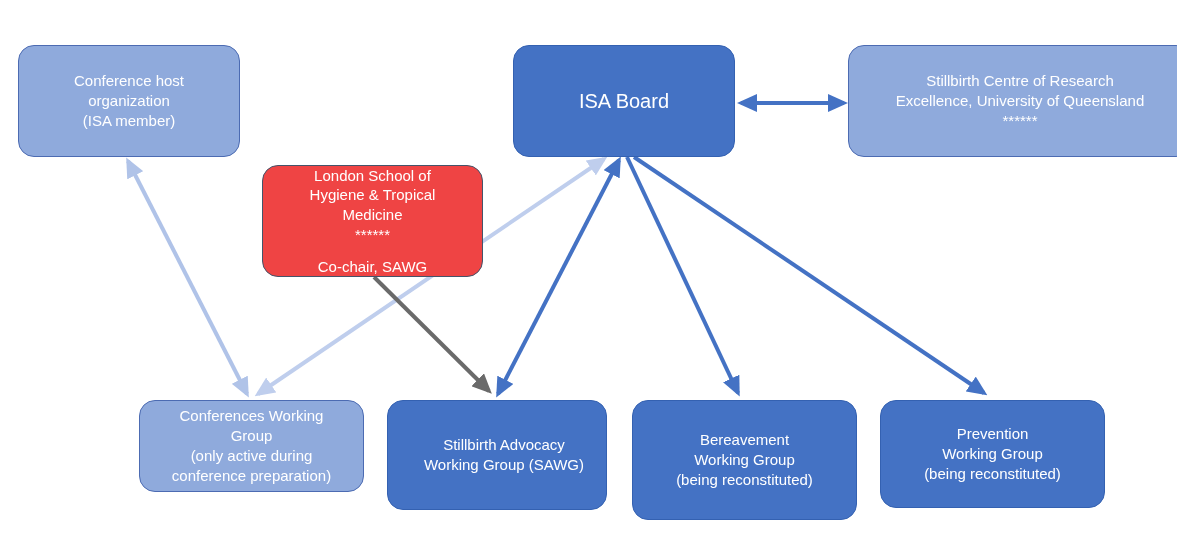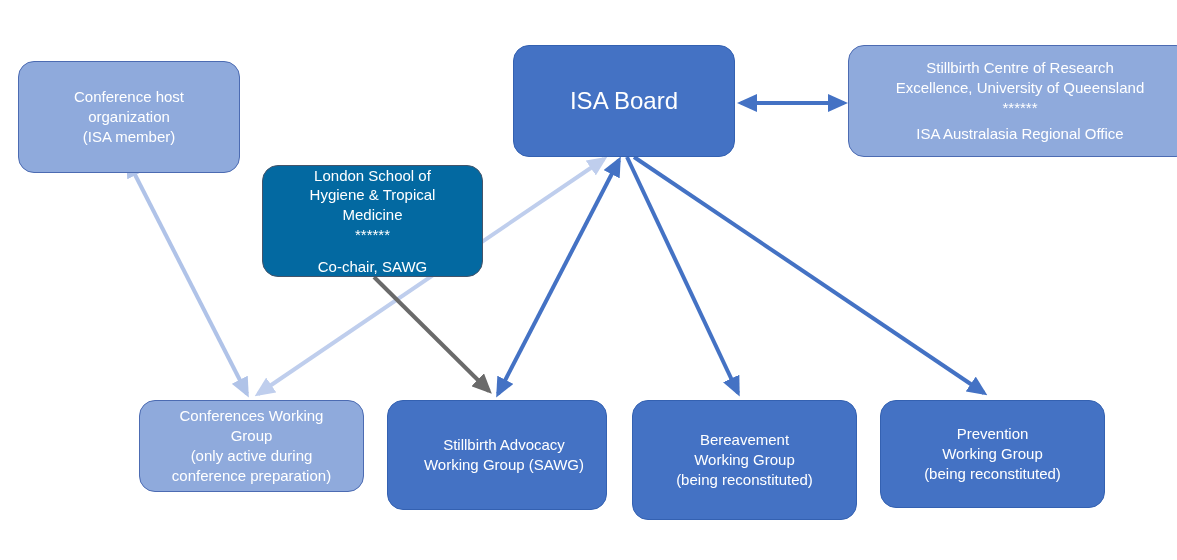--- a/index.html
+++ b/index.html
@@ -25,21 +25,21 @@
     justify-content:center;
     color:#ffffff;
     text-align:center;
     font-size:15px;
     line-height:1.32;
     box-sizing:border-box;
     padding:4px 8px;
   }
   .node .node-text{white-space:pre-line;}
   .node .node-text2{white-space:pre-line;margin-top:6px;}
-  .node.big{font-size:24px;}
+  .node.big{font-size:20px;}
 </style>
 </head>
 <body>
 
 <div id="canvas">
 
   <svg id="edges" viewBox="0 0 1177 560" xmlns="http://www.w3.org/2000/svg">
       <defs>
         <marker id="mkB0C3E8" markerWidth="5" markerHeight="4.5" refX="4" refY="2.25" orient="auto-start-reverse" markerUnits="strokeWidth">
           <path d="M0,0 L5,2.25 L0,4.5 z" fill="#B0C3E8"></path>
@@ -56,38 +56,37 @@
       </defs>
       <line x1="128" y1="161" x2="247" y2="394" stroke="#B0C3E8" stroke-width="4" marker-end="url(#mkB0C3E8)" marker-start="url(#mkB0C3E8)"></line>
       <line x1="604" y1="159" x2="258" y2="394" stroke="#BFCEED" stroke-width="4" marker-end="url(#mkBFCEED)" marker-start="url(#mkBFCEED)"></line>
       <line x1="619" y1="160" x2="498" y2="394" stroke="#4472C4" stroke-width="4" marker-end="url(#mk4472C4)" marker-start="url(#mk4472C4)"></line>
       <line x1="627" y1="157" x2="738" y2="393" stroke="#4472C4" stroke-width="4" marker-end="url(#mk4472C4)"></line>
       <line x1="634" y1="157" x2="984" y2="393" stroke="#4472C4" stroke-width="4" marker-end="url(#mk4472C4)"></line>
       <line x1="741" y1="103" x2="844" y2="103" stroke="#4472C4" stroke-width="4" marker-end="url(#mk4472C4)" marker-start="url(#mk4472C4)"></line>
       <line x1="374" y1="277" x2="489" y2="391" stroke="#6A6A6A" stroke-width="4" marker-end="url(#mk6A6A6A)"></line>
     </svg>
 
-  <div class="node" style="left: 18px; top: 45px; width: 222px; height: 112px; background: rgb(143, 170, 220); border-color: rgb(76, 107, 178); margin-top: 16px;">
+  <div class="node" style="left: 18px; top: 45px; width: 222px; height: 112px; background: rgb(143, 170, 220); border-color: rgb(76, 107, 178);">
     <div class="node-text">Conference host
 organization
 (ISA member)</div>
   </div>
 
   <div class="node big" style="left: 513px; top: 45px; width: 222px; height: 112px; background: rgb(68, 114, 196); border-color: rgb(52, 97, 177);">
     <div class="node-text">ISA Board</div>
   </div>
 
   <div class="node" style="left: 848px; top: 45px; width: 344px; height: 112px; background: rgb(143, 170, 220); border-color: rgb(76, 107, 178);">
     <div class="node-text">Stillbirth Centre of Research
 Excellence, University of Queensland
 ******</div>
-    <div class="node-text2">ISA Australasia Regional Office</div>
   </div>
 
-  <div class="node" style="left: 262px; top: 165px; width: 221px; height: 112px; background: #0369a1; border-color: rgb(68, 84, 106);">
+  <div class="node" style="left: 262px; top: 165px; width: 221px; height: 112px; background: #ef4444; border-color: rgb(68, 84, 106);">
     <div class="node-text">London School of
 Hygiene &amp; Tropical
 Medicine
 ******</div>
     <div class="node-text2" style="margin-top:12px">Co-chair, SAWG</div>
   </div>
 
   <div class="node" style="left: 139px; top: 400px; width: 225px; height: 92px; background: rgb(143, 170, 220); border-color: rgb(76, 107, 178);">
     <div class="node-text">Conferences Working
 Group

